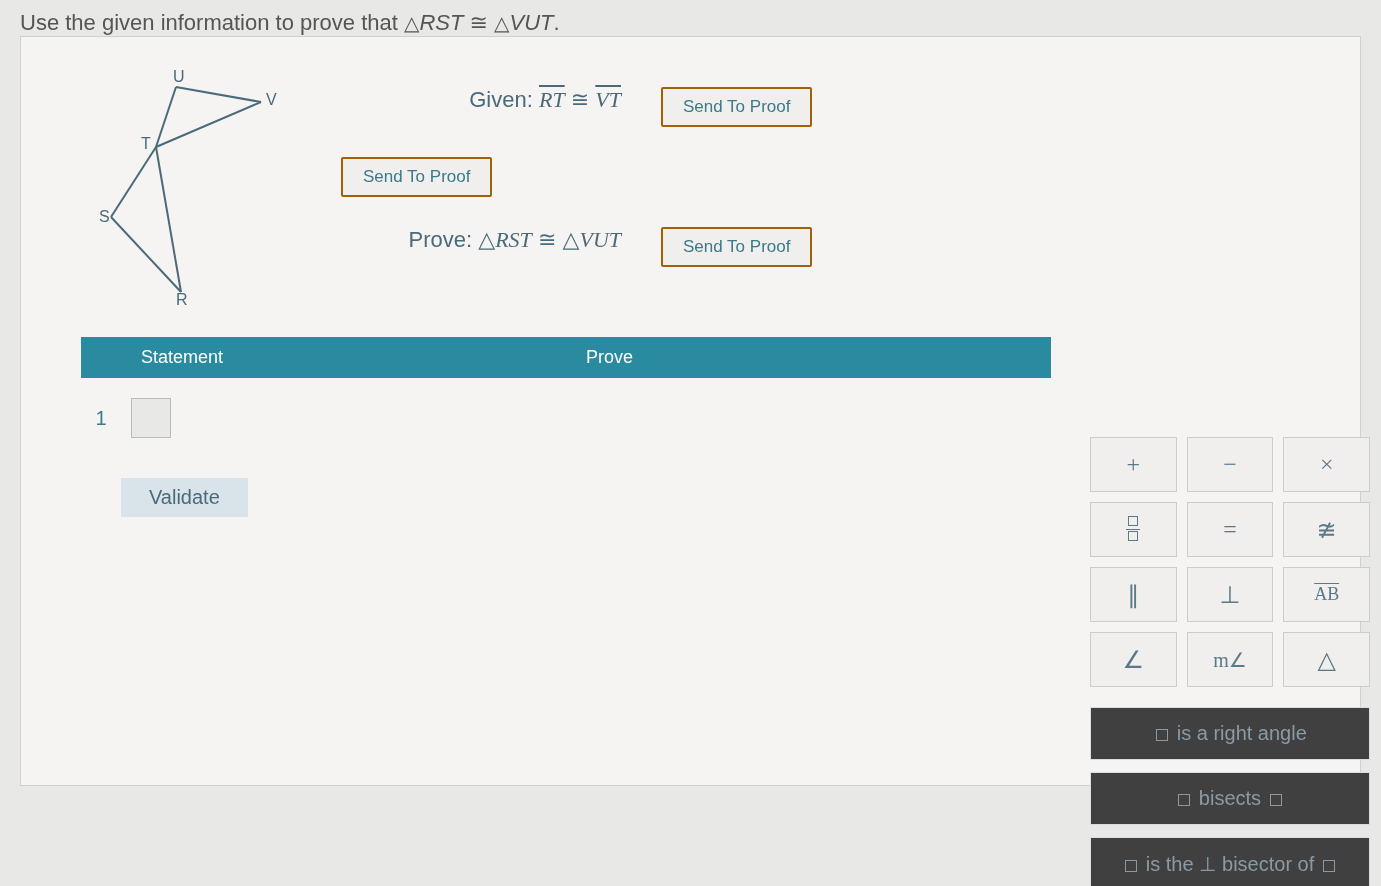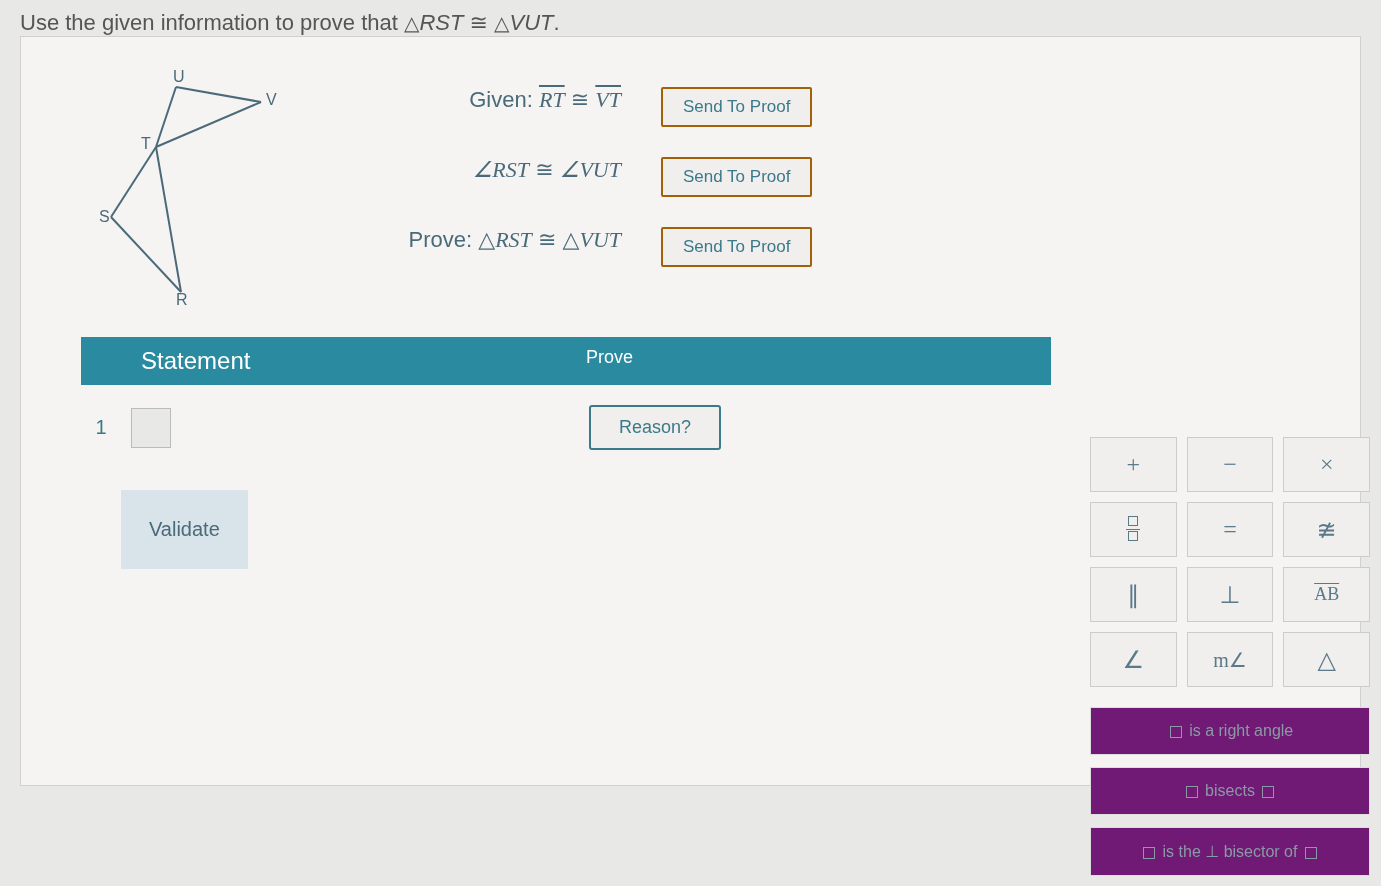--- a/index.html
+++ b/index.html
@@ -74,21 +74,21 @@
     .proof-header {
       display: flex;
       background: #2a8aa0;
       color: #fff;
       padding: 10px 0;
     }
     .proof-header .col-stmt {
       width: 50%;
       text-align: left;
       padding-left: 60px;
-      font-size: 24px;
+      font-size: 18px;
     }
     .proof-header .col-reason {
       width: 50%;
       text-align: left;
       padding-left: 20px;
       font-size: 18px;
     }
     .proof-row {
       display: flex;
       padding: 20px 0;
@@ -117,21 +117,21 @@
       color: #3a7a8a;
       padding: 10px 28px;
       font-size: 18px;
       cursor: pointer;
       border-radius: 3px;
     }
     .validate-btn {
       background: #d8e4ea;
       border: none;
       color: #4a6a7a;
-      padding: 28px 28px;
+      padding: 8px 28px;
       font-size: 20px;
       cursor: pointer;
       margin-top: 20px;
       margin-left: 40px;
     }
     .symbol-palette {
       position: absolute;
       right: -10px;
       top: 400px;
       width: 280px;
@@ -148,25 +148,25 @@
       color: #5a7a8a;
       height: 55px;
       font-size: 24px;
       cursor: pointer;
       display: flex;
       align-items: center;
       justify-content: center;
       font-family: 'Times New Roman', serif;
     }
     .phrase-btn {
-      background: #701a75;
+      background: #404040;
       border: 1px solid #ddd;
       color: #8a9aa5;
       padding: 14px 0;
-      font-size: 16px;
+      font-size: 20px;
       cursor: pointer;
       width: 100%;
       margin-bottom: 12px;
       text-align: center;
     }
     .phrase-btn .box { 
       display: inline-block; 
       width: 12px; 
       height: 12px; 
       border: 1px solid #8a9aa5; 
@@ -218,25 +218,20 @@
         <div class="gp-label">
           <span>Given:</span>
           <span class="math overbar">RT</span>
           ≅
           <span class="math overbar">VT</span>
         </div>
         <button class="send-btn">Send To Proof</button>
       </div>
 
       <div class="gp-row">
-        <div class="gp-label">
-          <span class="math">∠RST</span>
-          ≅
-          <span class="math">∠VUT</span>
-        </div>
         <button class="send-btn">Send To Proof</button>
       </div>
 
       <div class="gp-row">
         <div class="gp-label">
           <span>Prove:</span>
           △<span class="math">RST</span>
           ≅
           △<span class="math">VUT</span>
         </div>
@@ -246,23 +241,20 @@
   </div>
 
   <div class="proof-table">
     <div class="proof-header">
       <div class="col-stmt">Statement</div>
       <div class="col-reason">Prove</div>
     </div>
     <div class="proof-row">
       <div class="row-num">1</div>
       <input class="stmt-input" type="text" style="">
-      <div class="reason-cell">
-        <button class="reason-btn">Reason?</button>
-      </div>
     </div>
   </div>
 
   <button class="validate-btn">Validate</button>
 
   <div class="symbol-palette">
     <div class="sym-grid">
       <button class="sym-btn">+</button>
       <button class="sym-btn">−</button>
       <button class="sym-btn">×</button>

